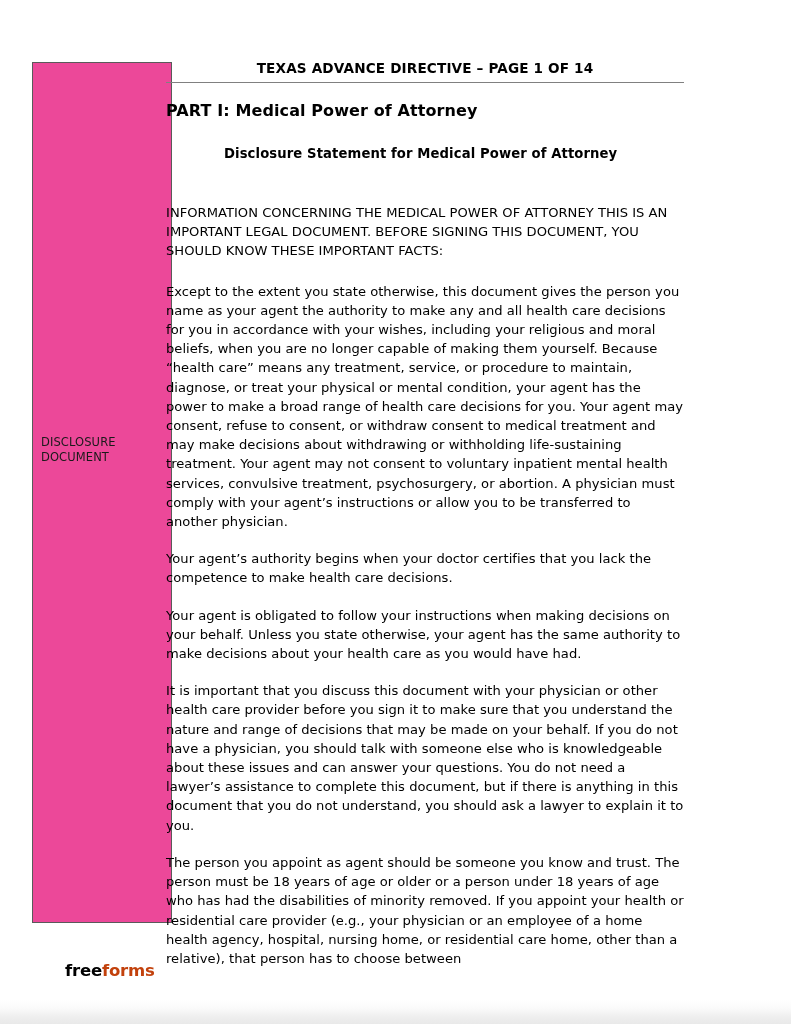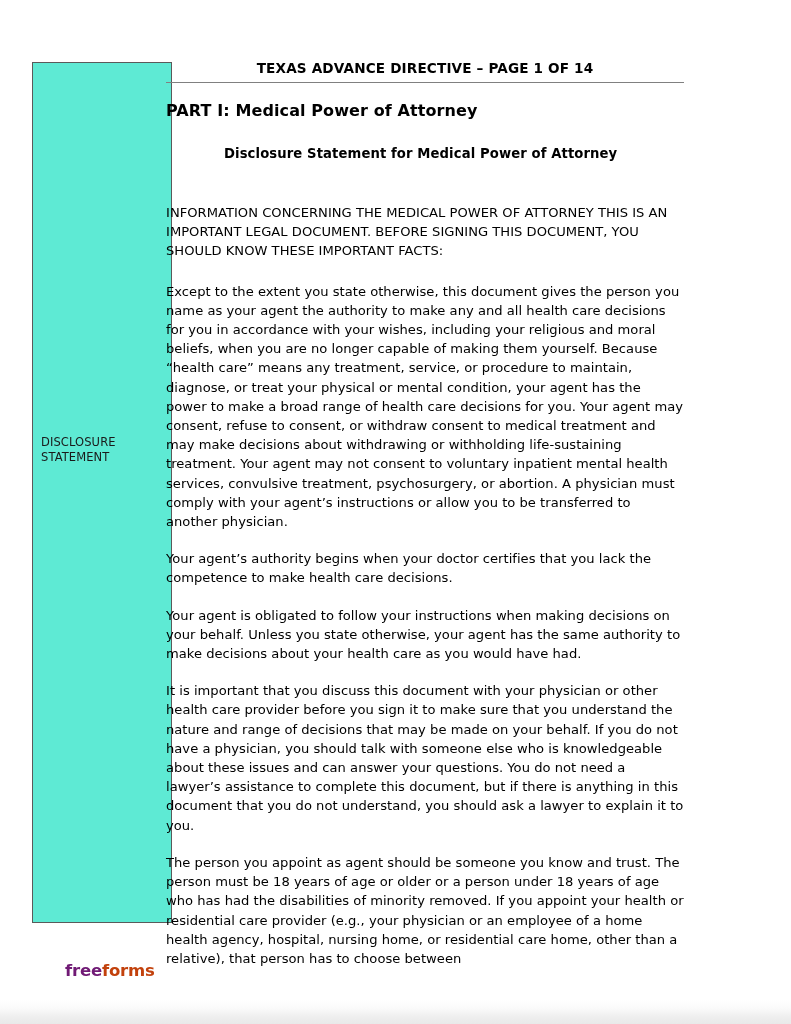--- a/index.html
+++ b/index.html
@@ -27,21 +27,21 @@
     background: #ffffff;
   }
 
   
   .sidebar-block {
     position: absolute;
     left: 32px;
     top: 62px;
     width: 140px;
     height: 861px;
-    background: #5eead4;
+    background: #ec4899;
     border: 1px solid #5a5a5a;
   }
   .sidebar-label {
     position: absolute;
     left: 8px;
     top: 372px;
     width: 124px;
     font-size: 11.5px;
     line-height: 14.5px;
     color: #1a1a1a;
@@ -102,21 +102,21 @@
 
   
   .footer {
     position: absolute;
     left: 65px;
     top: 961px;
     font-size: 16.5px;
     letter-spacing: -0.2px;
   }
   .logo-free {
-    color: #701a75;
+    color: #000000;
     font-weight: bold;
   }
   .logo-forms {
     color: #c2410c;
     font-weight: bold;
   }
 
   
   .page-edge {
     position: absolute;
@@ -128,21 +128,21 @@
   }
 </style>
 </head>
 <body>
 
 <div class="page">
 
   <div class="sidebar-block">
     <div class="sidebar-label">
       <span class="ln">DISCLOSURE</span>
-      <span class="ln">STATEMENT</span>
+      <span class="ln">DOCUMENT</span>
     </div>
   </div>
 
   <div class="content">
 
     <div class="doc-title">TEXAS ADVANCE DIRECTIVE – PAGE 1 OF 14</div>
     <div class="title-rule"></div>
 
     <div class="part-heading">PART I:  Medical Power of Attorney</div>
 

